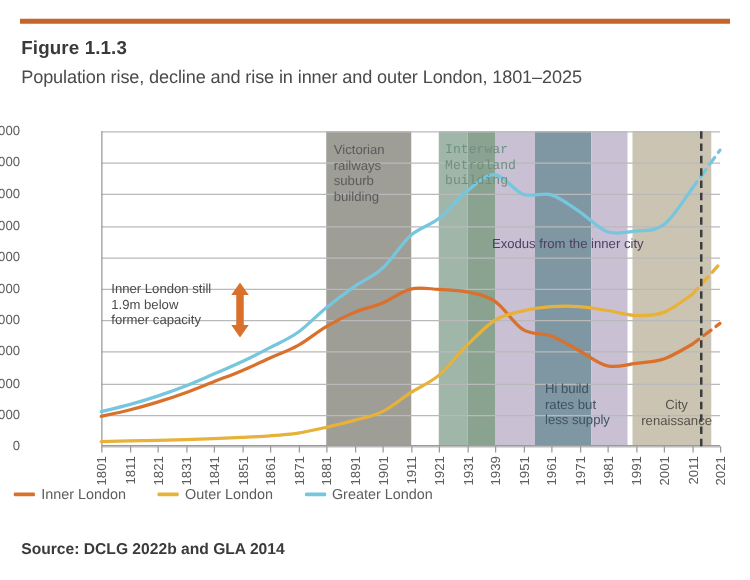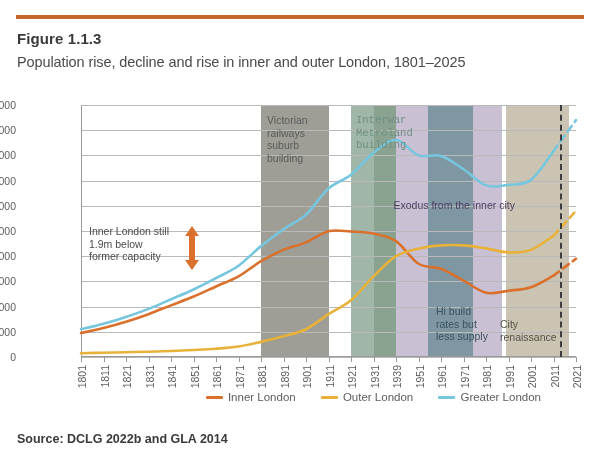--- a/index.html
+++ b/index.html
@@ -23,21 +23,21 @@
 
   .ylab{position:absolute;right:584px;width:100px;text-align:right;font-size:10.5px;color:#5d5d5d;transform:translateY(-50%);}
 
   .xlab{position:absolute;font-size:10.5px;color:#5d5d5d;writing-mode:vertical-rl;transform:rotate(180deg);white-space:nowrap;}
   .xtick{position:absolute;width:1px;height:5px;background:#9a9a9a;}
 
   svg.lines{position:absolute;left:0;top:0;width:495px;height:252px;overflow:visible;}
 
   .anno{position:absolute;font-size:10.5px;line-height:12.5px;white-space:pre-line;}
 
-  .legend{position:absolute;left:0;top:300px;width:552px;text-align:right;font-size:11.5px;color:#5d5d5d;}
+  .legend{position:absolute;left:0;top:300px;width:552px;text-align:left;font-size:11.5px;color:#5d5d5d;}
   .legend-item{display:inline-block;margin:0 11px;vertical-align:middle;}
   .swatch{display:inline-block;width:17px;height:3px;vertical-align:middle;margin-right:5px;border-radius:1px;}
 
   .dashline{position:absolute;top:0;bottom:0;width:0;border-left:2.5px dashed #3c3c3c;}
 
   .arrow-wrap{position:absolute;}
 </style>
 </head>
 <body>
 
@@ -82,25 +82,25 @@
       </svg>
 
     <div id="annos">
         <div class="anno" style="left: 186px; top: 9px; color: rgb(91, 91, 91);">Victorian
 railways
 suburb
 building</div>
         <div class="anno" style="left: 275px; top: 9px; color: rgb(111, 143, 130); font-family: Liberation Mono, monospace;">Interwar
 Metroland
 building</div>
-        <div class="anno" style="left: 312.5px; top: 94px; color: rgb(76, 63, 99);">Exodus from the inner city</div>
+        <div class="anno" style="left: 312.5px; top: 84px; color: rgb(76, 63, 99);">Exodus from the inner city</div>
         <div class="anno" style="left: 355px; top: 200px; color: rgb(60, 83, 96);">Hi build
 rates but
 less supply</div>
-        <div class="anno" style="left: 419px; top: 213px; color: rgb(85, 82, 74);">City
+        <div class="anno" style="left: 432px; top: 213px; color: rgb(85, 82, 74); text-align: center;">City
 renaissance</div>
         <div class="anno" style="left: 8px; top: 120px; color: rgb(74, 74, 74);">Inner London still
 1.9m below
 former capacity</div>
         <div class="arrow-wrap" style="left: 103px; top: 120.96px; width: 16px; height: 44.1px;"><svg width="16" height="44.099999999999994" viewBox="0 0 16 44.099999999999994">
             <polygon points="8,0 15,10 11,10 11,34.099999999999994 15,34.099999999999994 8,44.099999999999994 1,34.099999999999994 5,34.099999999999994 5,10 1,10" fill="#d9712d"></polygon>
           </svg></div>
       </div>
     <div class="dashline" id="dashline" style="left: 479.25px;"></div>
   </div>

